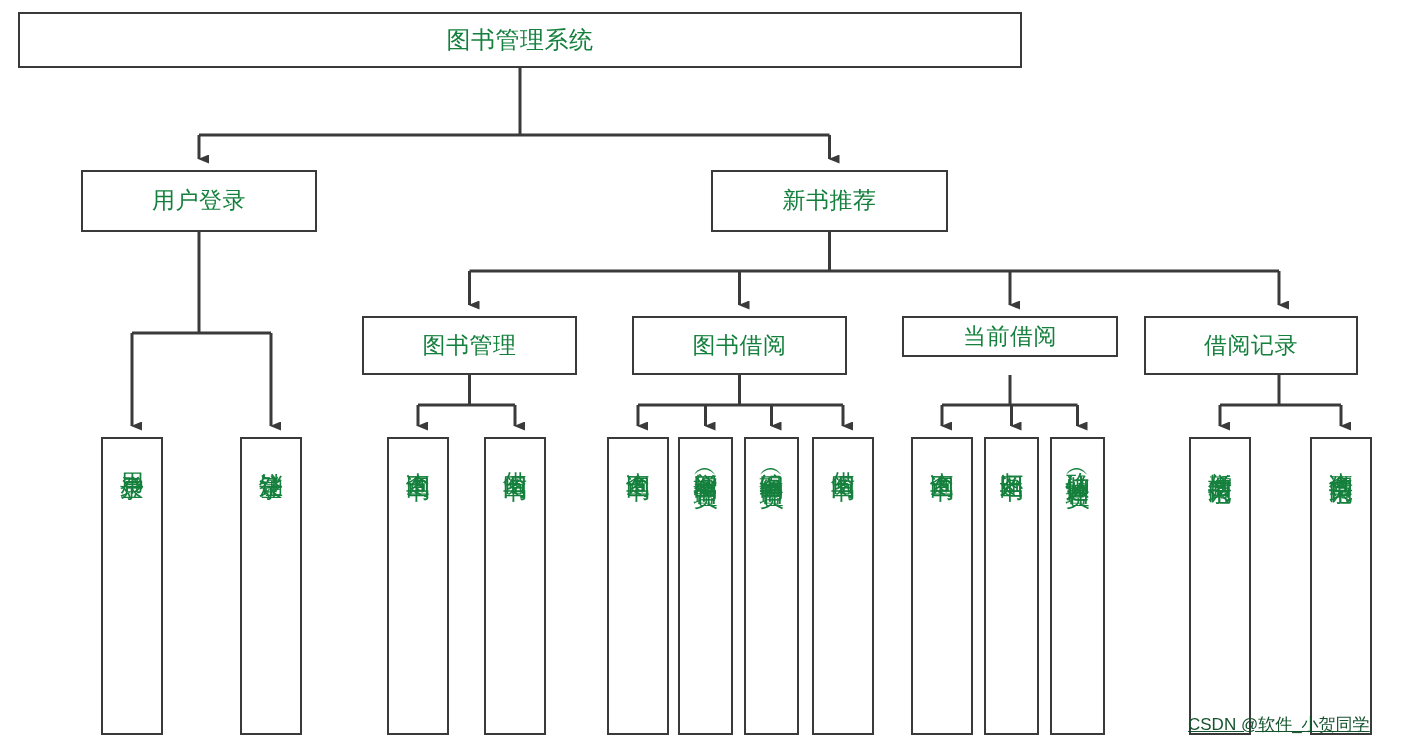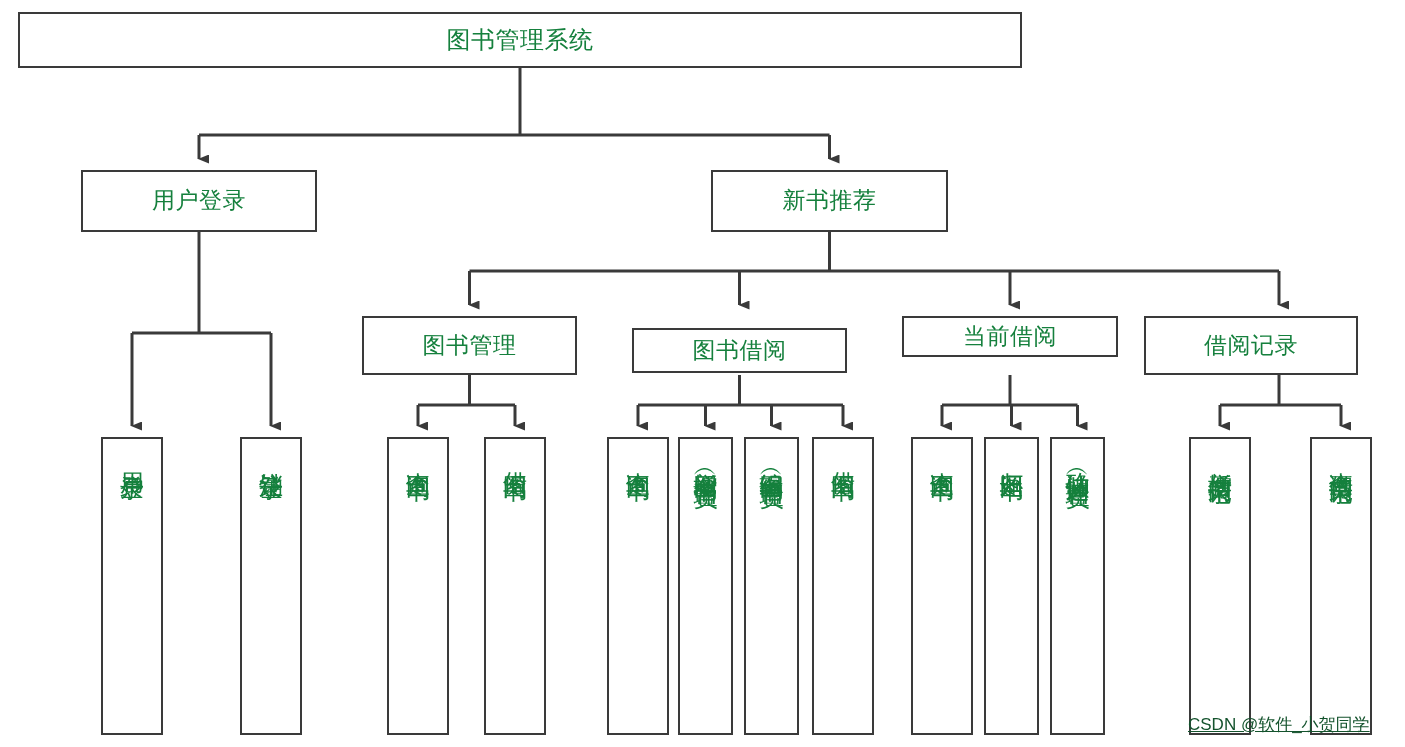--- a/index.html
+++ b/index.html
@@ -127,21 +127,21 @@
       </div>
       <div class="node horiz" style="left: 81px; top: 170px; width: 236px; height: 62px;">
         <span class="node-label">用户登录</span>
       </div>
       <div class="node horiz" style="left: 711px; top: 170px; width: 237px; height: 62px;">
         <span class="node-label">新书推荐</span>
       </div>
       <div class="node horiz" style="left: 362px; top: 316px; width: 215px; height: 59px;">
         <span class="node-label">图书管理</span>
       </div>
-      <div class="node horiz" style="left: 632px; top: 328px; width: 215px; height: 45px;">
+      <div class="node horiz" style="left: 632px; top: 316px; width: 215px; height: 59px;">
         <span class="node-label">图书借阅</span>
       </div>
       <div class="node horiz" style="left: 902px; top: 316px; width: 216px; height: 41px;">
         <span class="node-label">当前借阅</span>
       </div>
       <div class="node horiz" style="left: 1144px; top: 316px; width: 214px; height: 59px;">
         <span class="node-label">借阅记录</span>
       </div>
       <div class="node vert" style="left: 101px; top: 437px; width: 62px; height: 298px;">
         <span class="node-label">用户登录</span>

